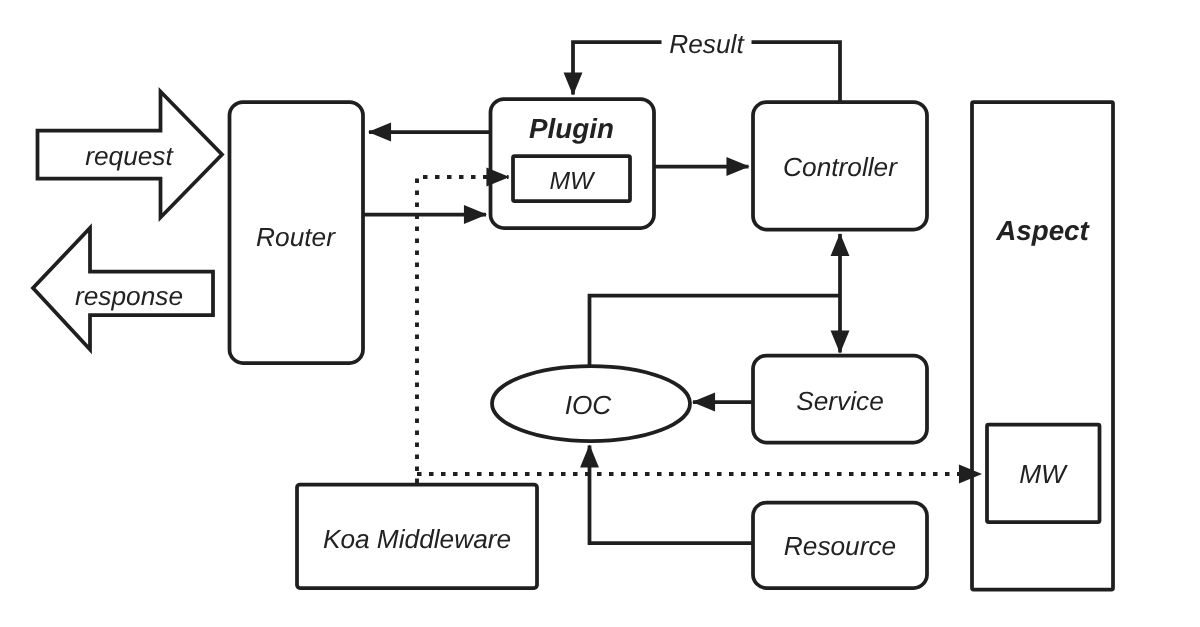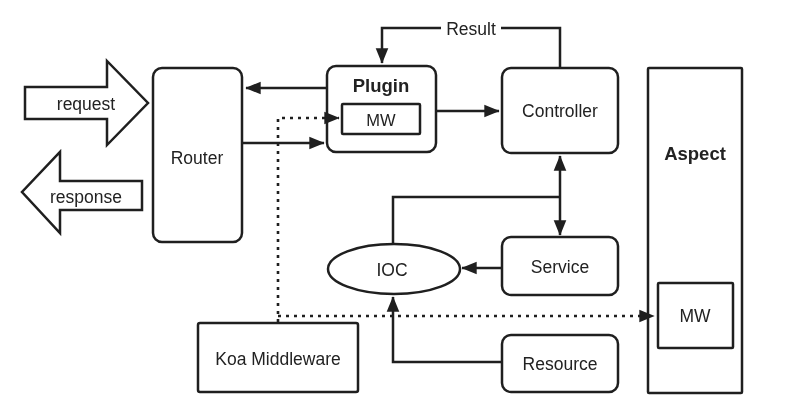--- a/index.html
+++ b/index.html
@@ -7,20 +7,21 @@
     padding: 0;
     background: #ffffff;
   }
   .stage {
     position: relative;
     width: 800px;
     height: 418px;
     background: #ffffff;
     overflow: hidden;
     font-family: "Liberation Sans", sans-serif;
+    font-style: italic;
   }
   svg text {
     font-family: "Liberation Sans", sans-serif;
     fill: #222222;
   }
   .lbl   { font-size: 17.5px; font-weight: 400; }
   .lbl-sm{ font-size: 16.5px; font-weight: 400; }
   .lbl-b { font-size: 18.5px; font-weight: 700; }
   .node  { fill: #ffffff; stroke: #1f1f1f; stroke-width: 2.5; }
   .edge  { fill: none; stroke: #1f1f1f; stroke-width: 2.5; }

